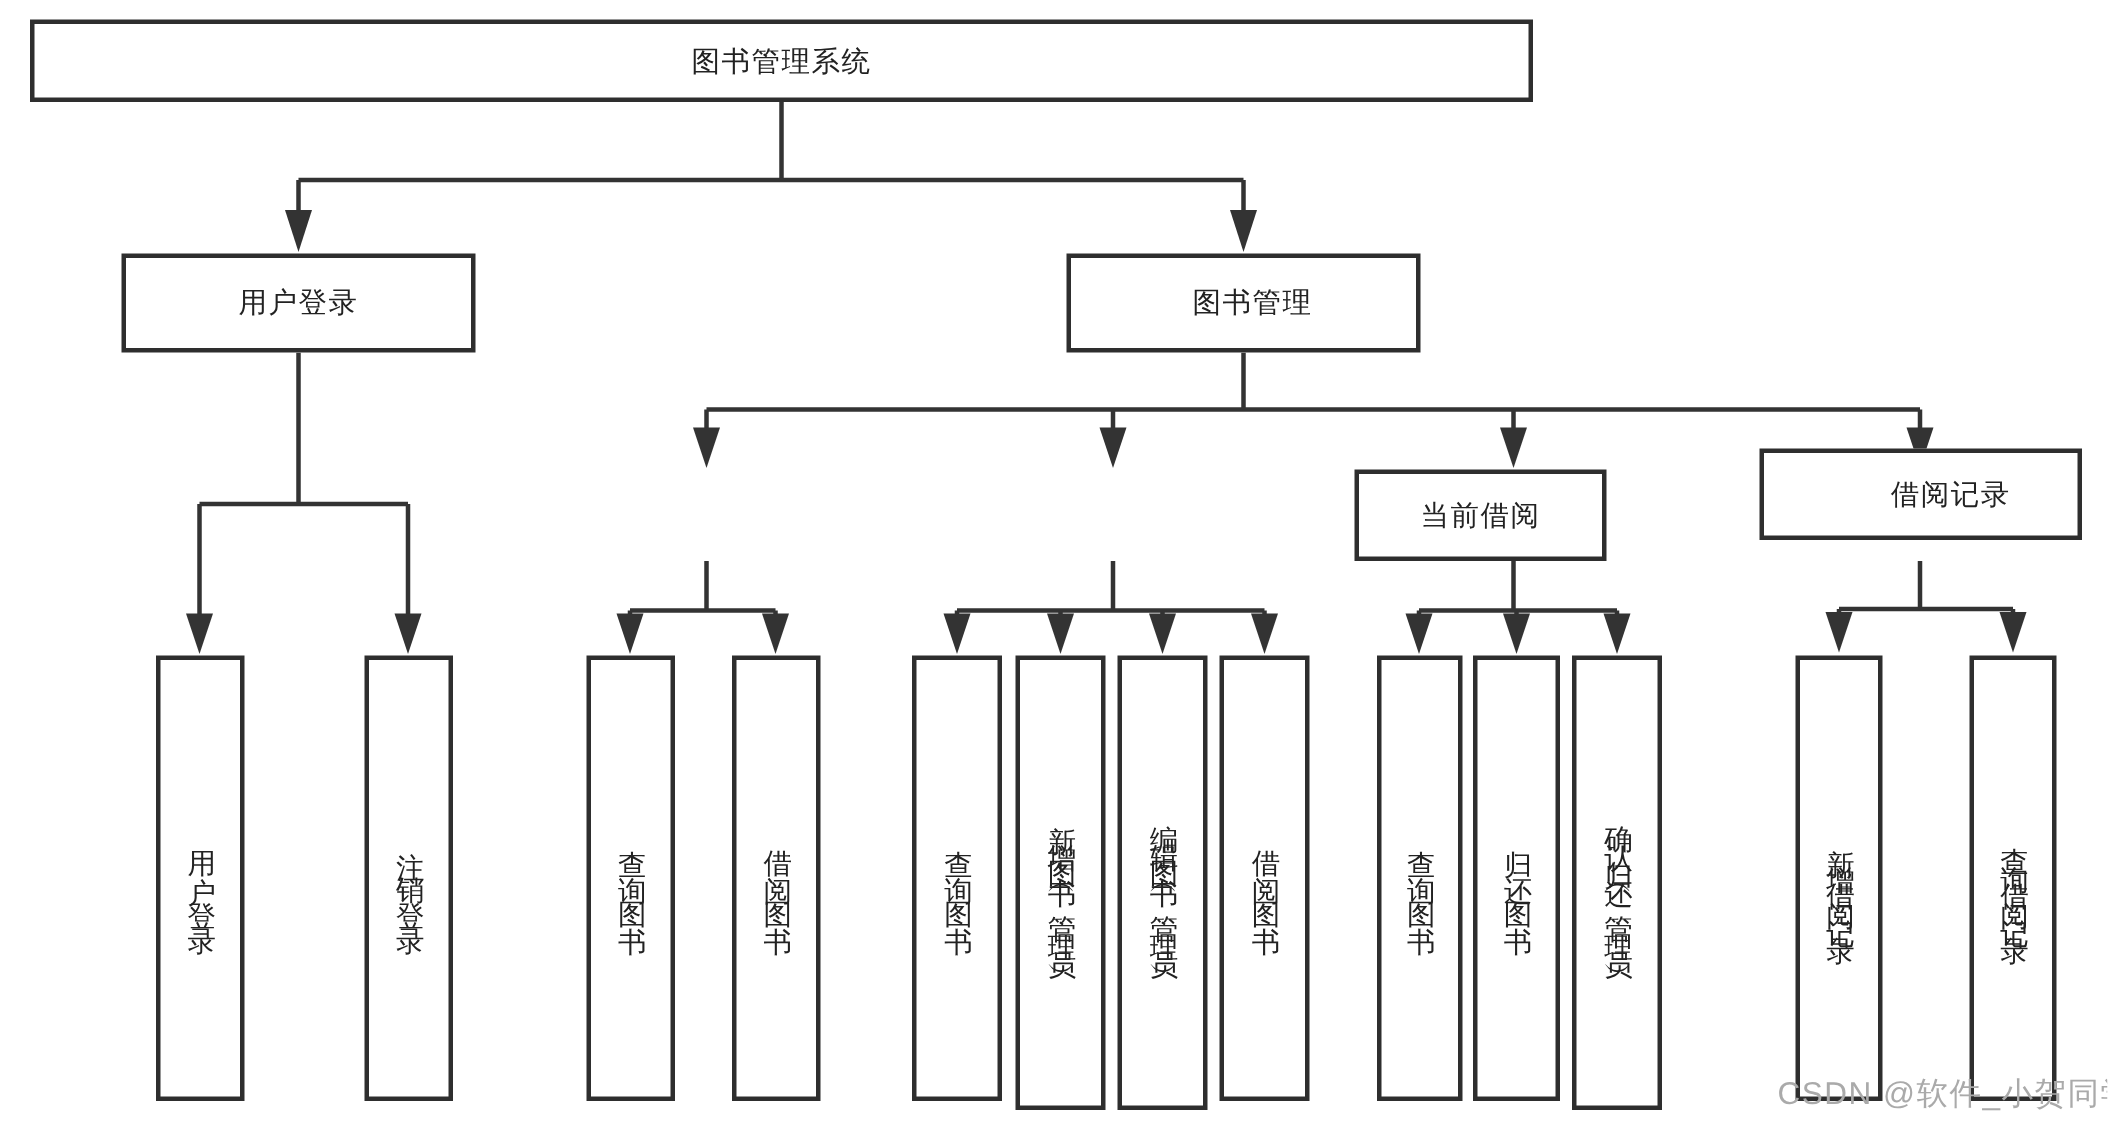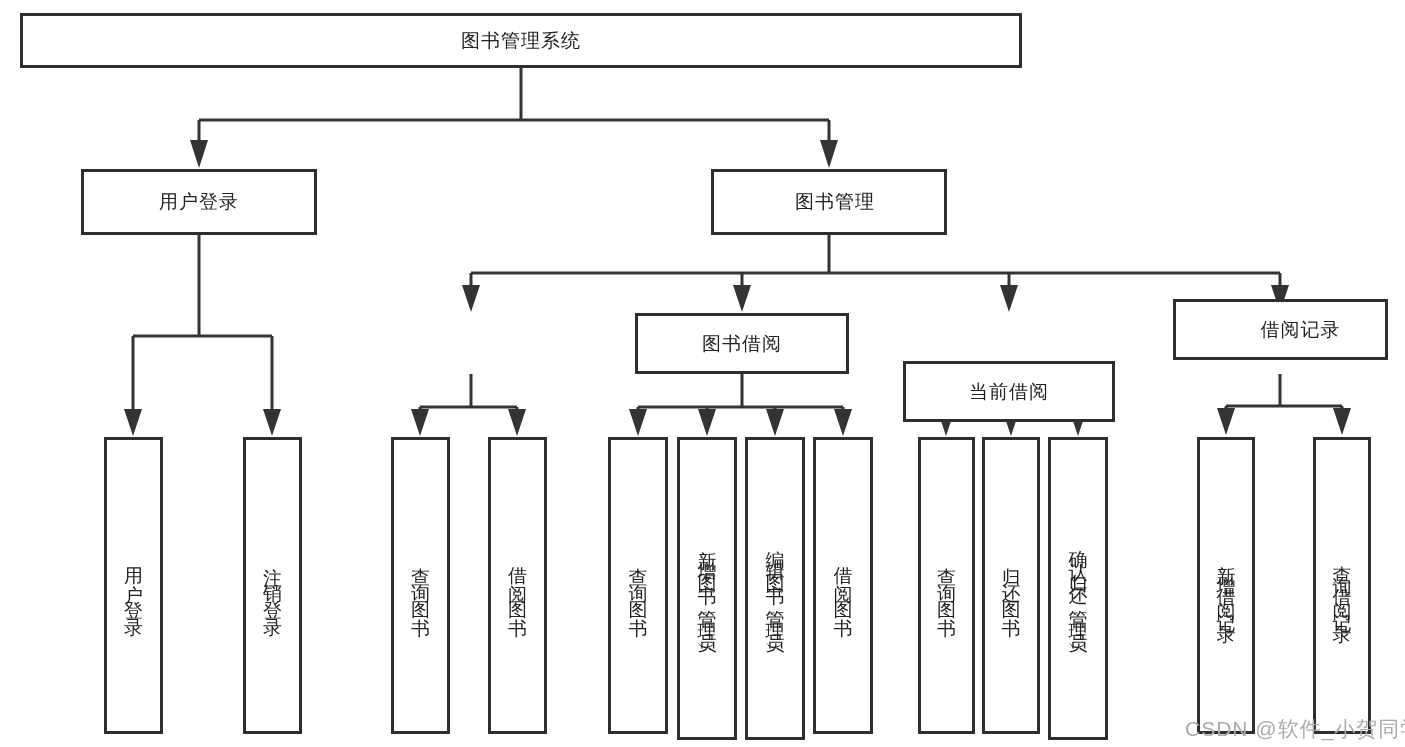--- a/index.html
+++ b/index.html
@@ -21,21 +21,21 @@
   .h{font-size:19px;letter-spacing:1px;}
   .v{writing-mode:vertical-rl;text-orientation:mixed;font-size:19px;}
   .ls17{letter-spacing:17px;}
   .ls12{letter-spacing:12px;}
   
   .n-root{left:20px;top:13px;width:1002px;height:55px;text-align:right;}
   .n-l2-user{left:81px;top:169px;width:236px;height:66px;}
   .n-l2-book{left:711px;top:169px;width:236px;height:66px;padding-left:12px;}
   .n-l3-rec{left:363px;top:313px;width:217px;height:61px;}
   .n-l3-borrow{left:635px;top:313px;width:214px;height:61px;}
-  .n-l3-current{left:903px;top:313px;width:212px;height:61px;margin-top:48px;}
+  .n-l3-current{left:903px;top:313px;width:168px;height:61px;}
   .n-l3-records{left:1173px;top:299px;width:215px;height:61px;padding-left:40px;}
   .n-leaf1{left:104px;top:437px;width:59px;height:297px;}
   .n-leaf2{left:243px;top:437px;width:59px;height:297px;}
   .n-leaf3{left:391px;top:437px;width:59px;height:297px;}
   .n-leaf4{left:488px;top:437px;width:59px;height:297px;}
   .n-leaf5{left:608px;top:437px;width:60px;height:297px;}
   .n-leaf6{left:677px;top:437px;width:60px;height:303px;}
   .n-leaf7{left:745px;top:437px;width:60px;height:303px;}
   .n-leaf8{left:813px;top:437px;width:60px;height:297px;}
   .n-leaf9{left:918px;top:437px;width:57px;height:297px;}
@@ -101,23 +101,20 @@
     <span>图书管理系统</span>
   </div>
 
   <div class="node h n-l2-user">
     <span>用户登录</span>
   </div>
   <div class="node h n-l2-book">
     <span>图书管理</span>
   </div>
 
-  <div class="node h n-l3-borrow">
-    <span>图书借阅</span>
-  </div>
   <div class="node h n-l3-current">
     <span>当前借阅</span>
   </div>
   <div class="node h n-l3-records">
     <span>借阅记录</span>
   </div>
 
   <div class="node v ls17 n-leaf1">
     <span>用户登录</span>
   </div>

